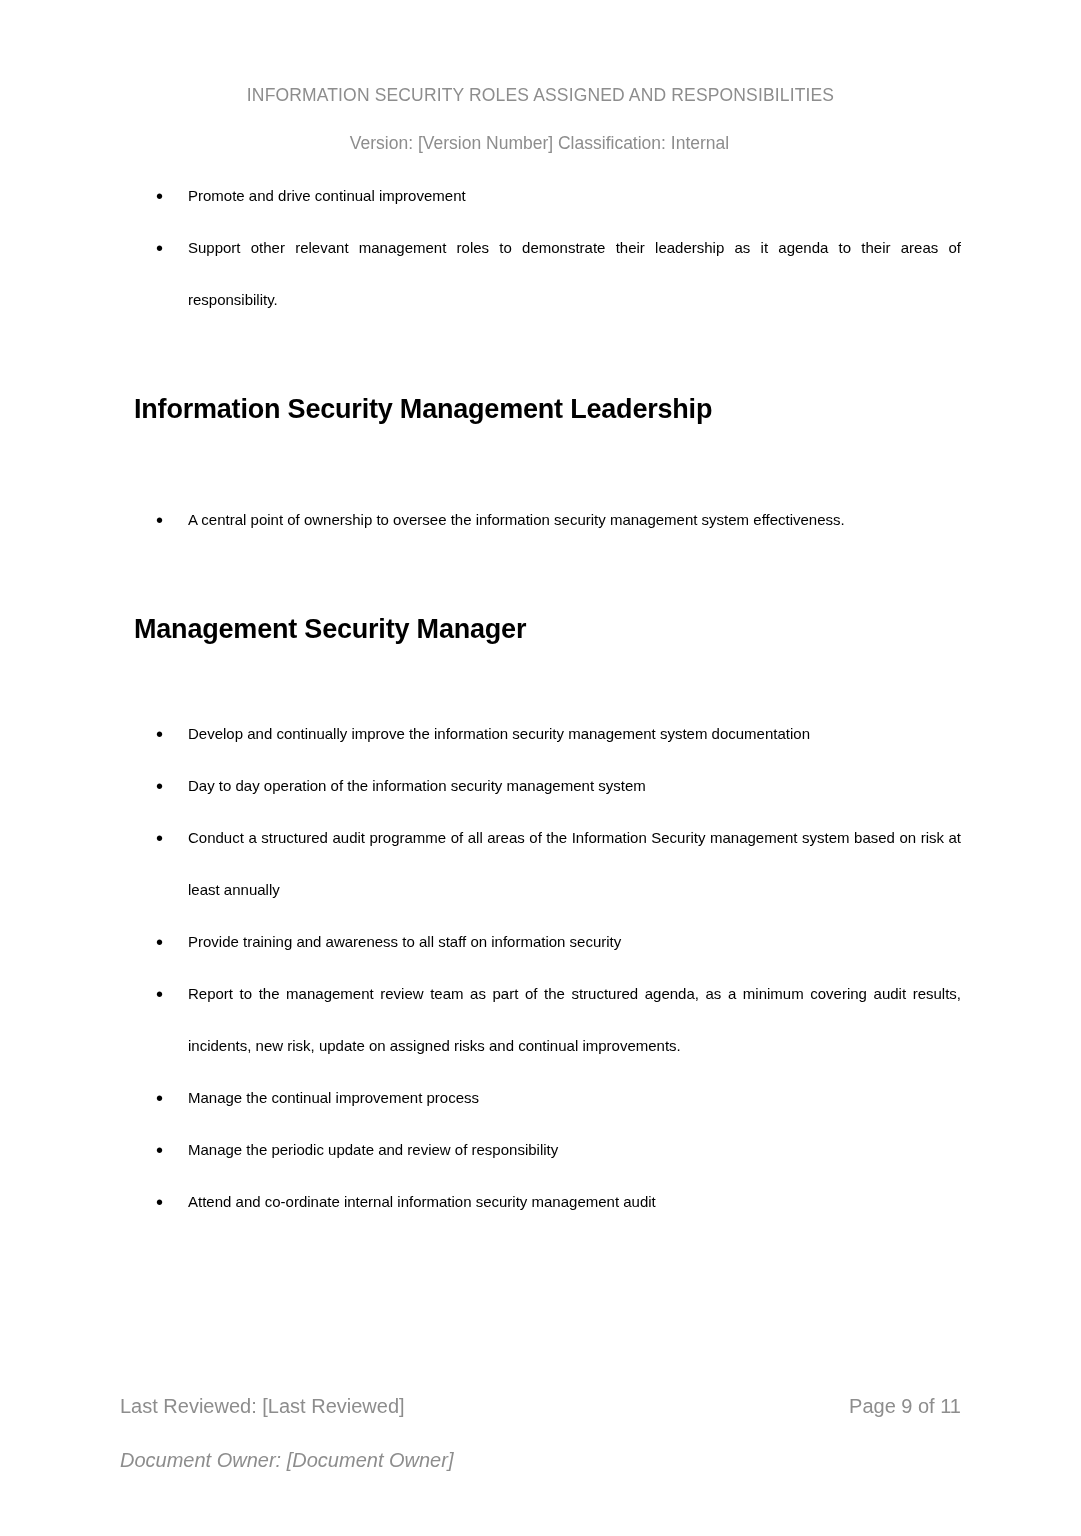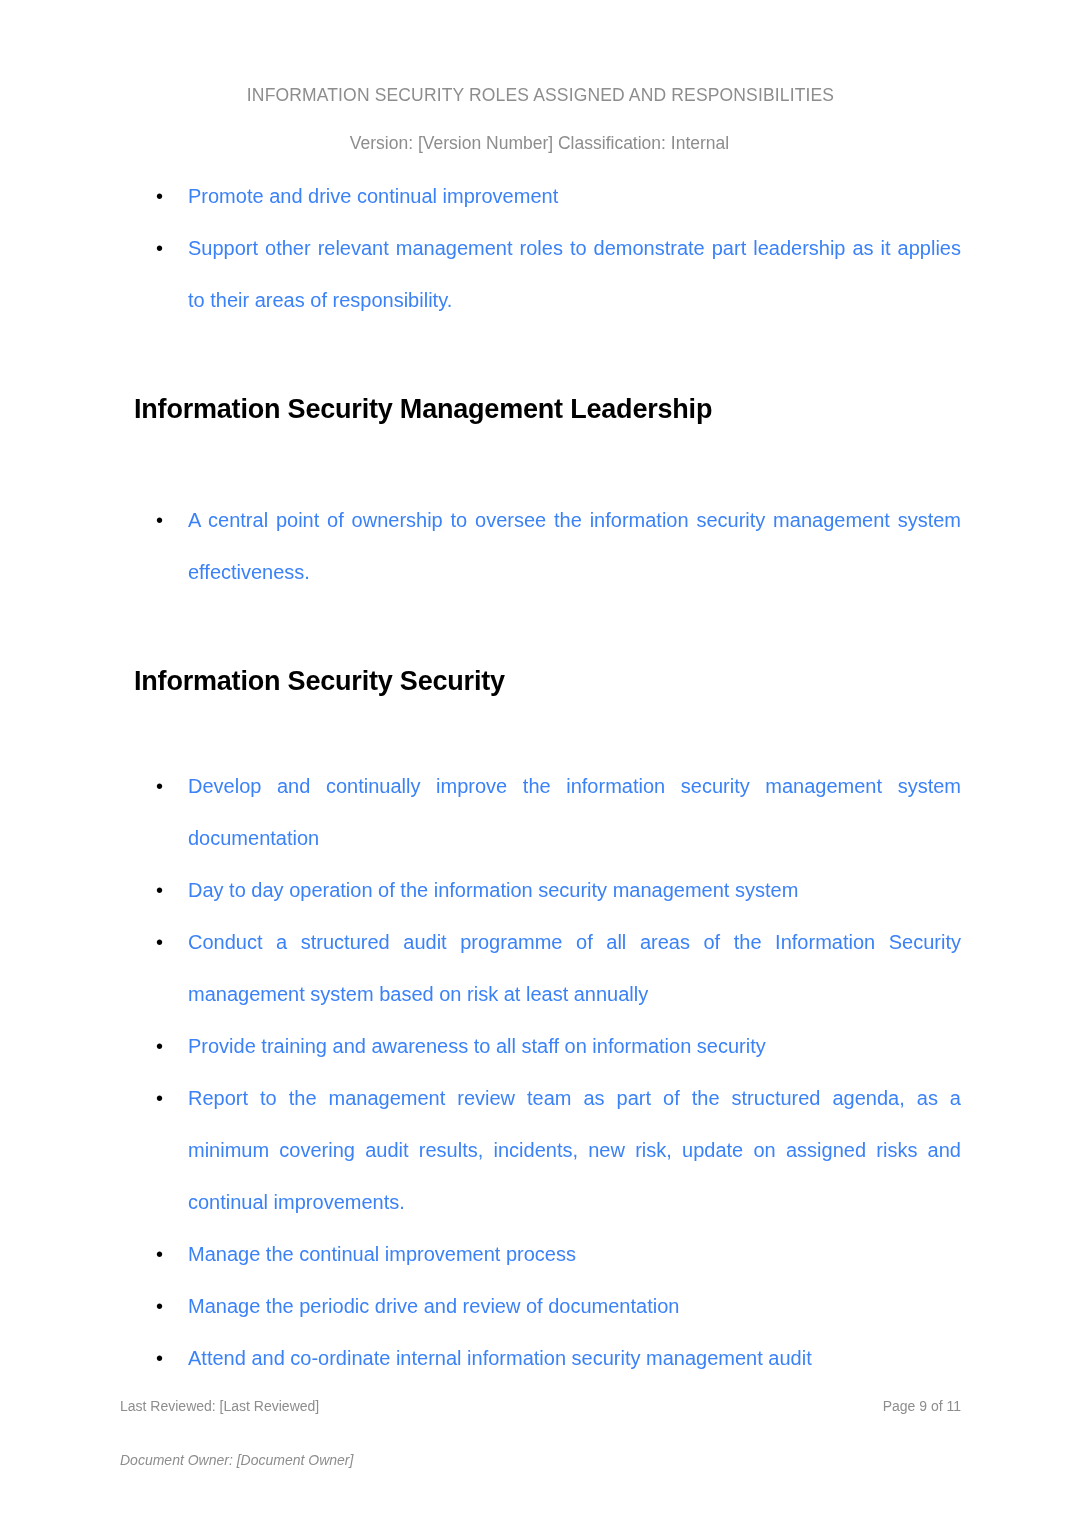--- a/index.html
+++ b/index.html
@@ -62,25 +62,25 @@
   }
 
   ul.bullets {
     list-style: none;
     margin: 0;
     padding: 0;
   }
   ul.bullets li {
     position: relative;
     padding-left: 68px;
-    font-size: 20px;
+    font-size: 15px;
     line-height: 52px;
     text-align: justify;
     text-justify: inter-word;
-    color: #3b82f6;
+    color: #000000;
   }
   ul.bullets li::before {
     content: "\2022";
     position: absolute;
     left: 36px;
     top: 0;
     font-size: 20px;
     line-height: 52px;
     color: #000000;
   }
@@ -95,21 +95,21 @@
   .doc-footer {
     position: absolute;
     left: 120px;
     right: 120px;
     top: 1394px;
   }
   .footer-row {
     display: flex;
     justify-content: space-between;
     align-items: baseline;
-    font-size: 14px;
+    font-size: 20px;
     color: #8d8d8d;
     line-height: 24px;
   }
   .footer-row.second {
     margin-top: 30px;
     font-style: italic;
   }
   .footer-left { text-align: left; }
   .footer-right { text-align: right; }
 </style>
@@ -120,47 +120,47 @@
 
   <div class="doc-header">
     <div class="doc-header-title">INFORMATION SECURITY ROLES ASSIGNED AND RESPONSIBILITIES</div>
     <div class="doc-header-sub">Version: [Version Number] Classification: Internal</div>
   </div>
 
   <div class="content">
 
     <ul class="bullets">
       <li>Promote and drive continual improvement</li>
-      <li>Support other relevant management roles to demonstrate part leadership as it applies to their areas of responsibility.</li>
+      <li>Support other relevant management roles to demonstrate their leadership as it agenda to their areas of responsibility.</li>
     </ul>
 
     <div class="gap-before-h2"></div>
 
     <h2 class="section-heading">Information Security Management Leadership</h2>
 
     <div class="gap-after-h2"></div>
 
     <ul class="bullets">
       <li>A central point of ownership to oversee the information security management system effectiveness.</li>
     </ul>
 
     <div class="gap-before-h2"></div>
 
-    <h2 class="section-heading">Information Security Security</h2>
+    <h2 class="section-heading">Management Security Manager</h2>
 
     <div class="gap-after-h2-b"></div>
 
     <ul class="bullets">
       <li>Develop and continually improve the information security management system documentation</li>
       <li>Day to day operation of the information security management system</li>
       <li>Conduct a structured audit programme of all areas of the Information Security management system based on risk at least annually</li>
       <li>Provide training and awareness to all staff on information security</li>
       <li>Report to the management review team as part of the structured agenda, as a minimum covering audit results, incidents, new risk, update on assigned risks and continual improvements.</li>
       <li>Manage the continual improvement process</li>
-      <li>Manage the periodic drive and review of documentation</li>
+      <li>Manage the periodic update and review of responsibility</li>
       <li>Attend and co-ordinate internal information security management audit</li>
     </ul>
 
   </div>
 
   <div class="doc-footer">
     <div class="footer-row">
       <div class="footer-left">Last Reviewed: [Last Reviewed]</div>
       <div class="footer-right">Page 9 of 11</div>
     </div>

